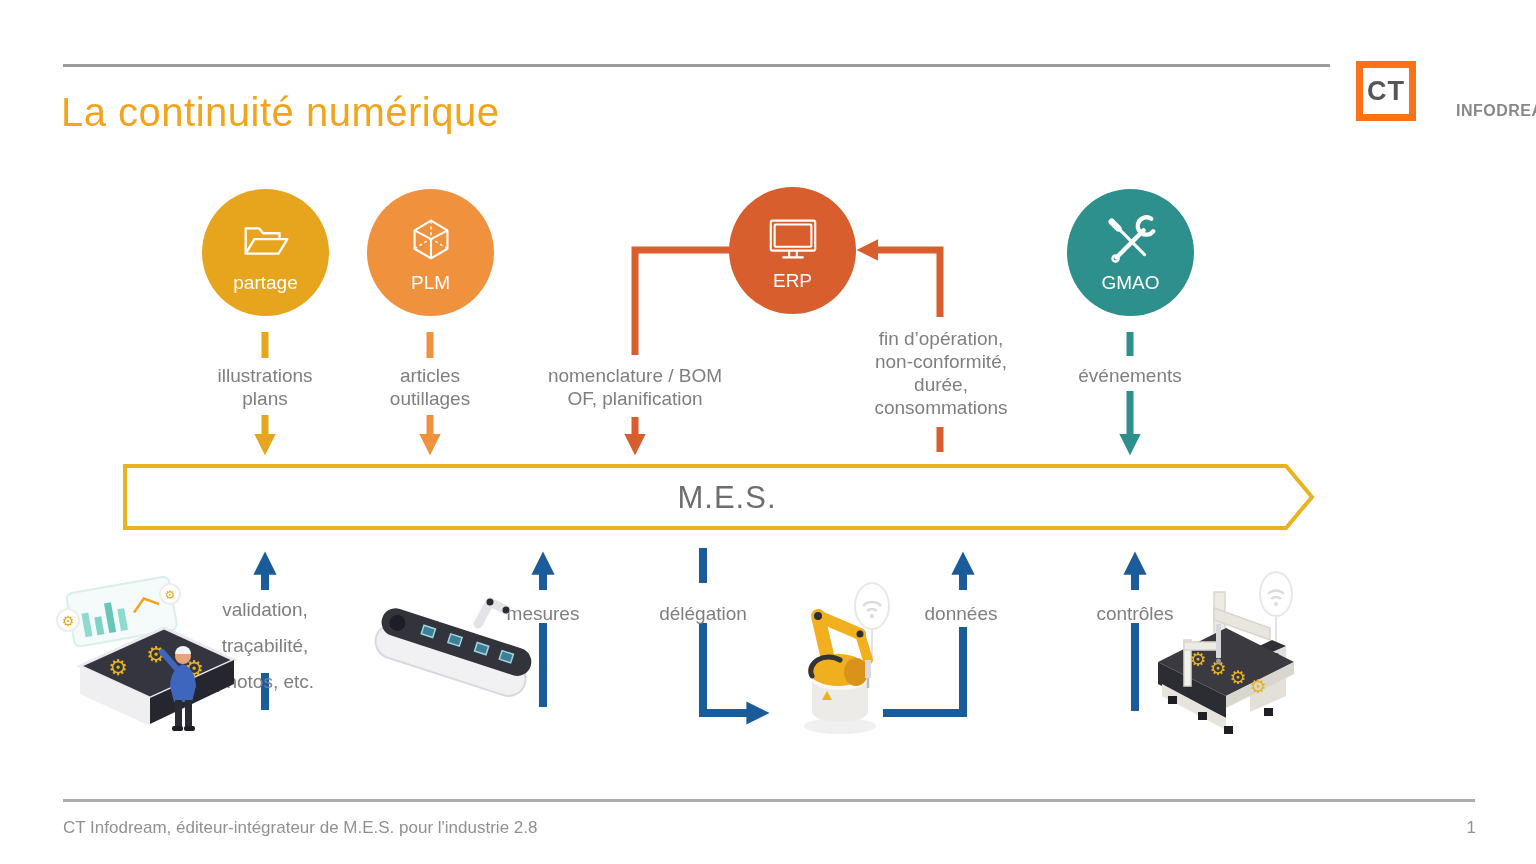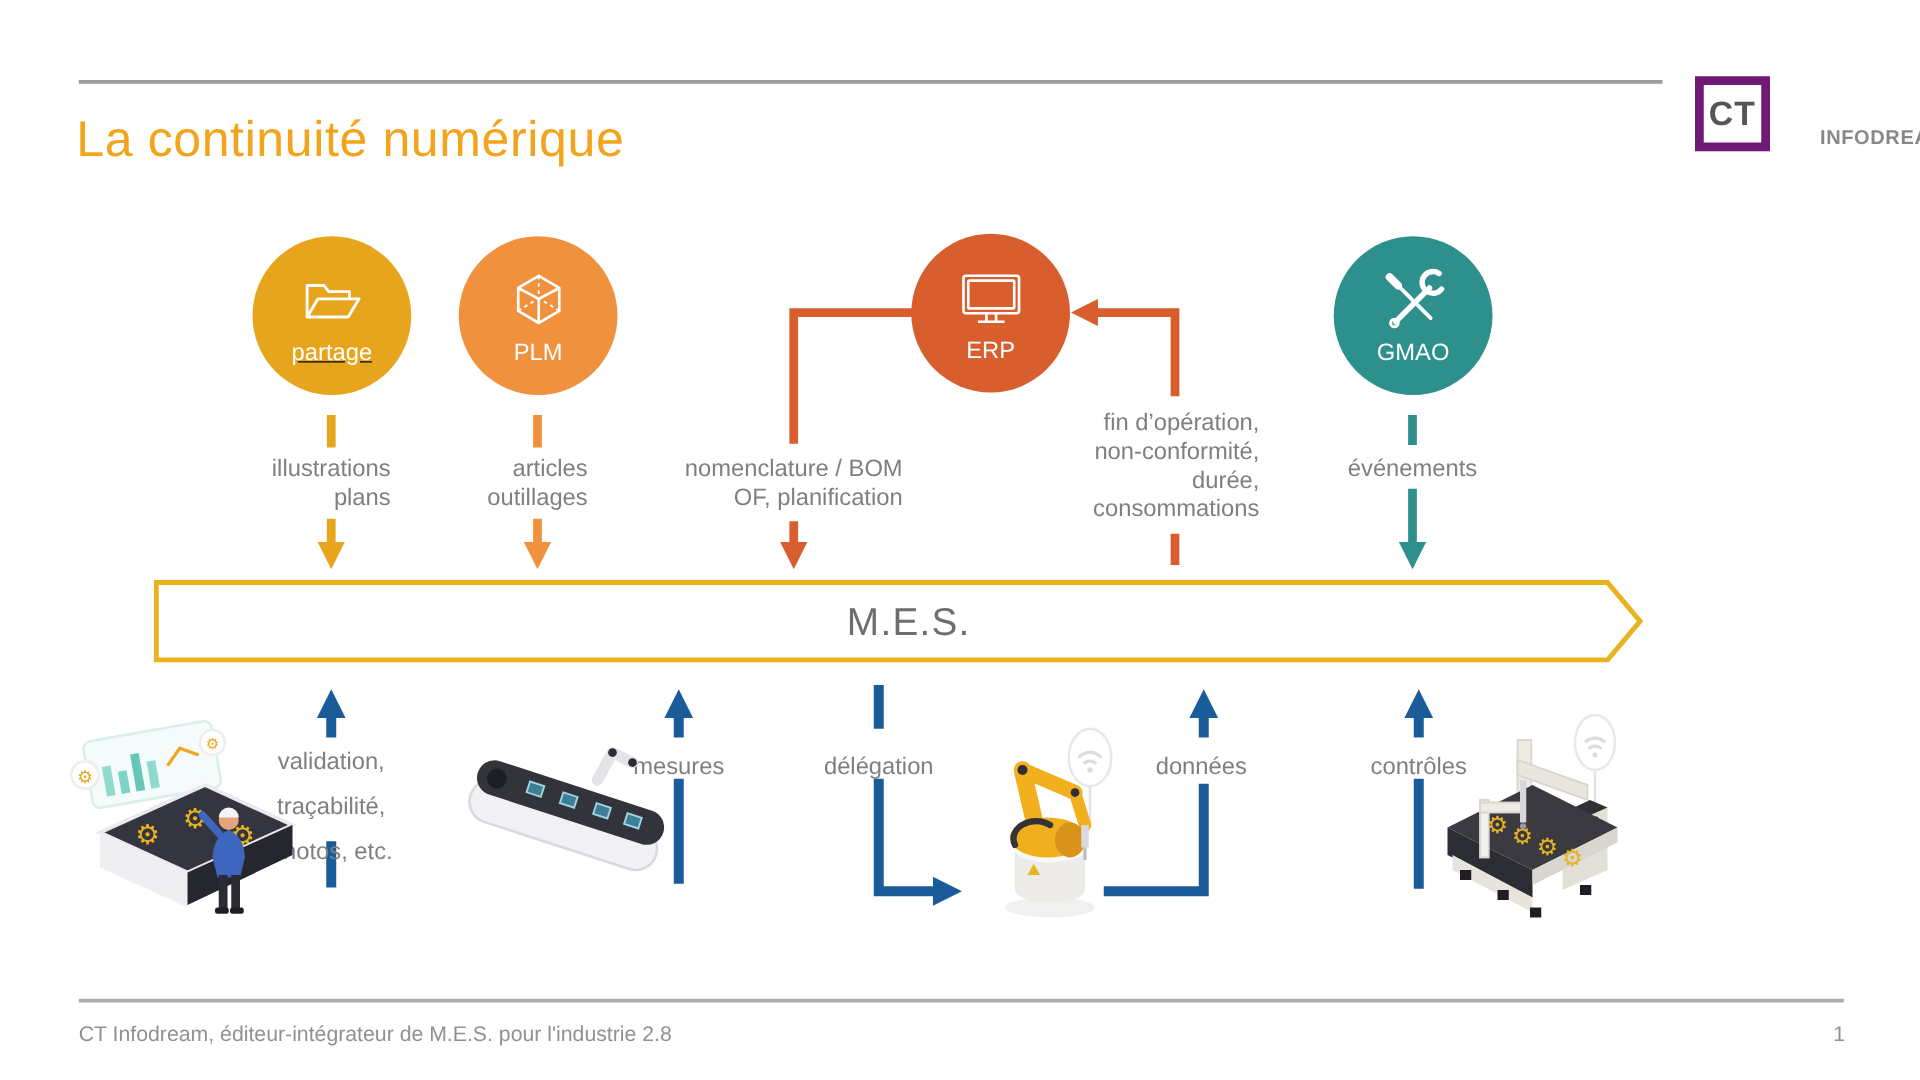--- a/index.html
+++ b/index.html
@@ -3,35 +3,35 @@
 <meta charset="utf-8">
 <style>
   html,body{margin:0;padding:0;background:#ffffff;}
   .slide{
     position:relative;width:1536px;height:864px;background:#ffffff;overflow:hidden;
     font-family:"Liberation Sans", sans-serif;
   }
   
   .top-rule{position:absolute;left:63px;top:64px;width:1267px;height:3px;background:#9c9c9c;}
   .title{position:absolute;left:61px;top:90px;font-size:40px;color:#F2A51C;letter-spacing:0.5px;text-align:center;}
-  .logo-box{position:absolute;left:1356px;top:61px;width:60px;height:60px;border:7px solid #701a75;
+  .logo-box{position:absolute;left:1356px;top:61px;width:60px;height:60px;border:7px solid #f97316;
     box-sizing:border-box;display:flex;align-items:center;justify-content:center;background:#fff;}
   .logo-ct{font-size:27px;font-weight:bold;color:#55565A;letter-spacing:1px;}
   .logo-brand{position:absolute;left:1424px;top:102px;font-size:16px;font-weight:bold;color:#87888C;letter-spacing:0.5px;margin-left:32px;}
   
   .node{position:absolute;width:127px;height:127px;border-radius:50%;display:flex;flex-direction:column;
     align-items:center;justify-content:center;}
   .node .lbl{color:#ffffff;font-size:19px;margin-top:2px;}
-  .node-partage{left:202px;top:189px;background:#E7A51E;text-decoration:underline;}
+  .node-partage{left:202px;top:189px;background:#E7A51E;}
   .node-plm{left:367px;top:189px;background:#F0913E;}
   .node-erp{left:729px;top:187px;background:#D85E2D;}
   .node-gmao{left:1067px;top:189px;background:#2E908D;}
   
   .flowlabel{position:absolute;transform:translateX(-50%);color:#7F7F7F;font-size:19px;line-height:23px;
-    text-align:right;white-space:pre-line;}
+    text-align:center;white-space:pre-line;}
   .botlabel{position:absolute;transform:translateX(-50%);color:#7F7F7F;font-size:19px;line-height:36px;
     text-align:center;white-space:pre-line;}
   
   .mes-label{position:absolute;left:717px;top:480px;transform:translateX(-50%);font-size:31px;color:#6E6E6E;letter-spacing:1px;margin-left:10px;}
   
   .bottom-rule{position:absolute;left:63px;top:799px;width:1412px;height:3px;background:#ABABAB;}
   .footer-text{position:absolute;left:63px;top:818px;font-size:17px;color:#919191;}
   .page-number{position:absolute;left:1456px;top:818px;width:20px;text-align:right;font-size:17px;color:#919191;}
   .layer{position:absolute;left:0;top:0;pointer-events:none;}
 </style>

